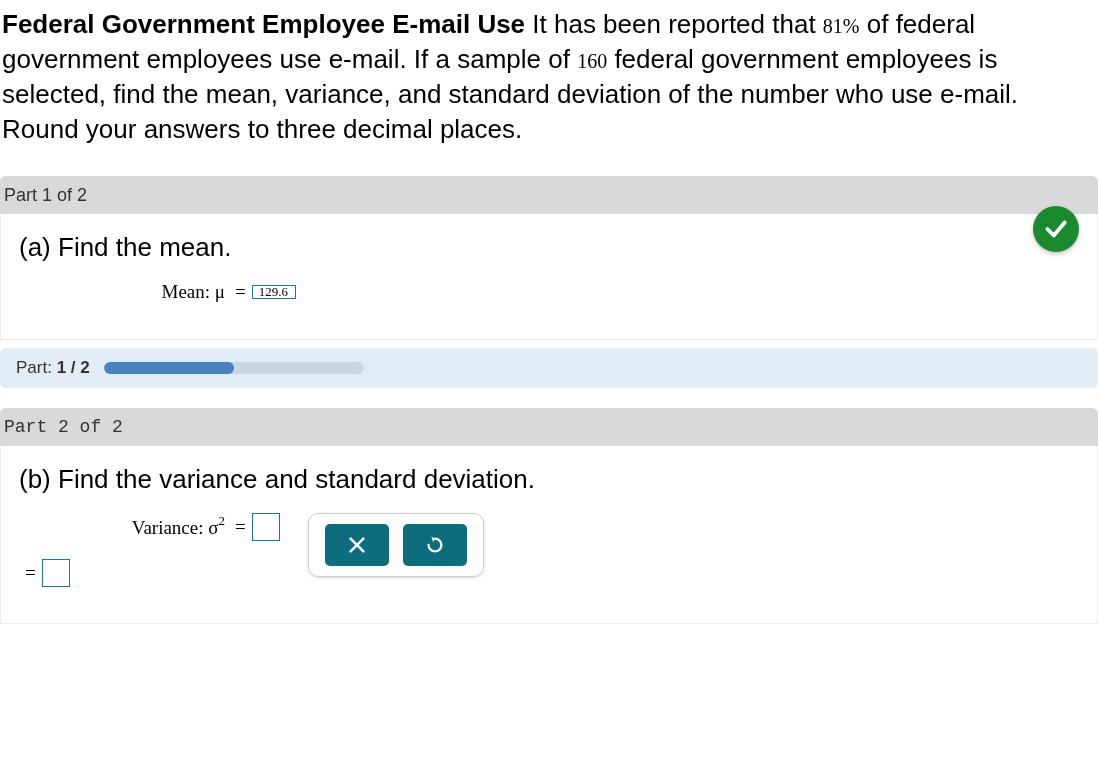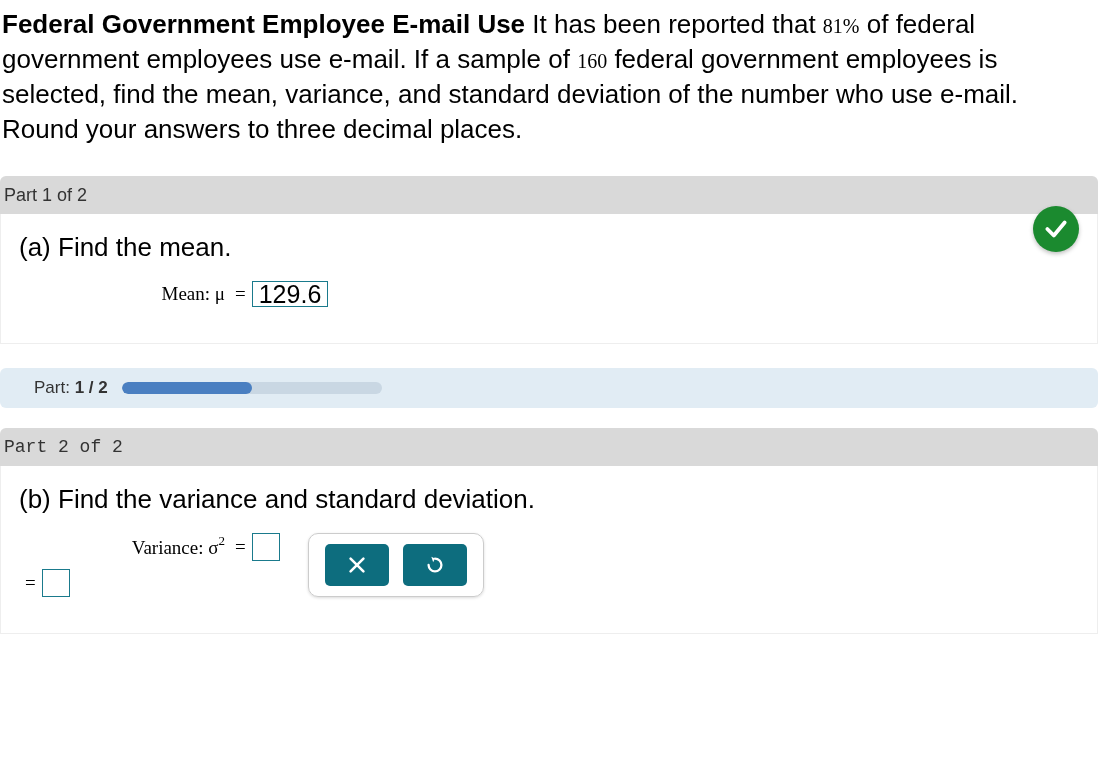--- a/index.html
+++ b/index.html
@@ -60,40 +60,40 @@
       text-align: right;
       min-width: 210px;
       padding-right: 4px;
     }
     .eq {
       padding: 0 6px;
     }
     .answer-box {
       border: 1.5px solid #1a7a8c;
       padding: 1px 6px;
-      font-family: Liberation Sans, sans-serif;
-      font-size: 25px;
+      font-family: Liberation Serif, serif;
+      font-size: 13px;
       min-width: 44px;
-      height: 26px;
+      height: 14px;
       display: inline-flex;
       align-items: center;
       background: #fff;
     }
     .answer-box-empty {
       border: 1.5px solid #1a7a8c;
       width: 28px;
       height: 28px;
       background: #fff;
     }
     .progress-bar-row {
       background: #e1ecf4;
-      padding: 10px 34px;
-      display: flex;
-      align-items: center;
-      margin-top: 24px;
+      padding: 10px 16px;
+      display: flex;
+      align-items: center;
+      margin-top: 8px;
       border-radius: 6px;
     }
     .progress-label {
       font-size: 17px;
       color: #333;
       margin-right: 14px;
     }
     .progress-label .pbold {
       font-weight: bold;
     }
@@ -165,20 +165,21 @@
       font-family: 'Times New Roman', serif;
       margin-bottom: 8px;
     }
     .part2-inputs {
       display: flex;
       align-items: flex-start;
     }
     .part2-labels {
       display: flex;
       flex-direction: column;
+      gap: 10px;
     }
   </style>
 </head>
 <body>
 
 <div class="question-text">
   <span class="bold">Federal Government Employee E-mail Use</span><span> It has been reported that </span><span class="num">81%</span><span> of federal government employees use e-mail. If a sample of </span><span class="num">160</span><span> federal government employees is selected, find the mean, variance, and standard deviation of the number who use e-mail. Round your answers to three decimal places.</span>
 </div>
 
 <div class="part-header-top">

